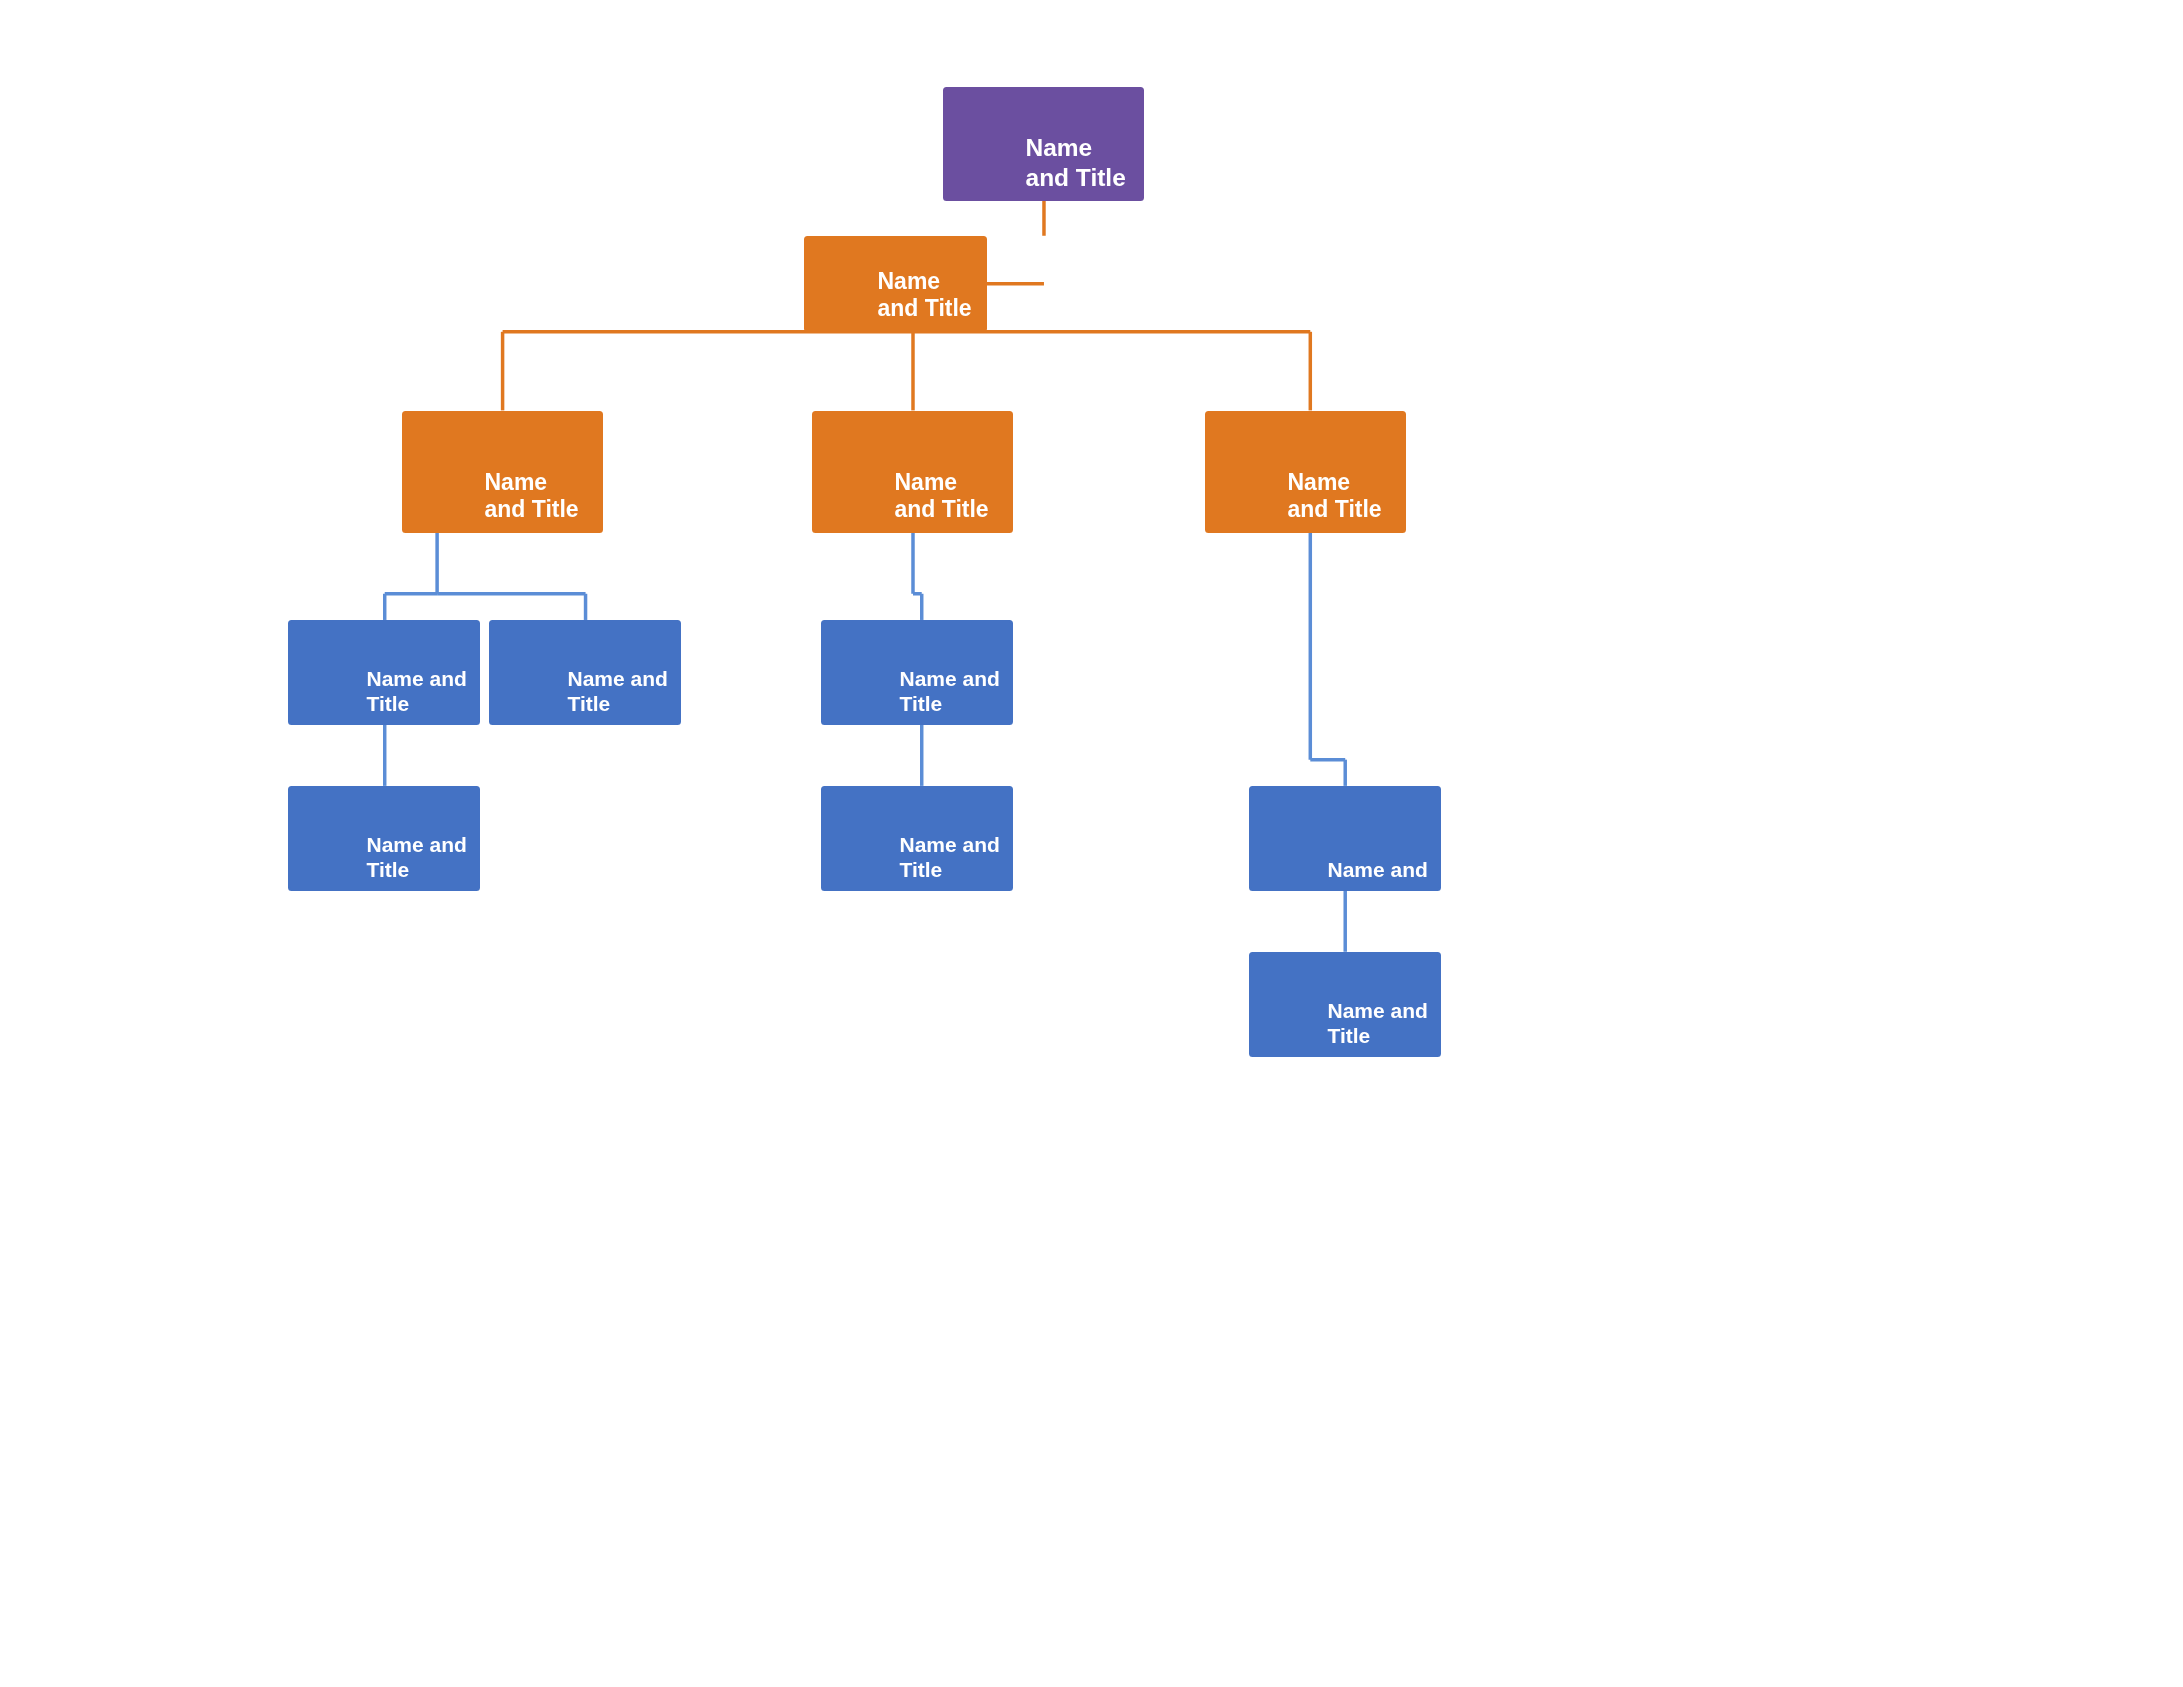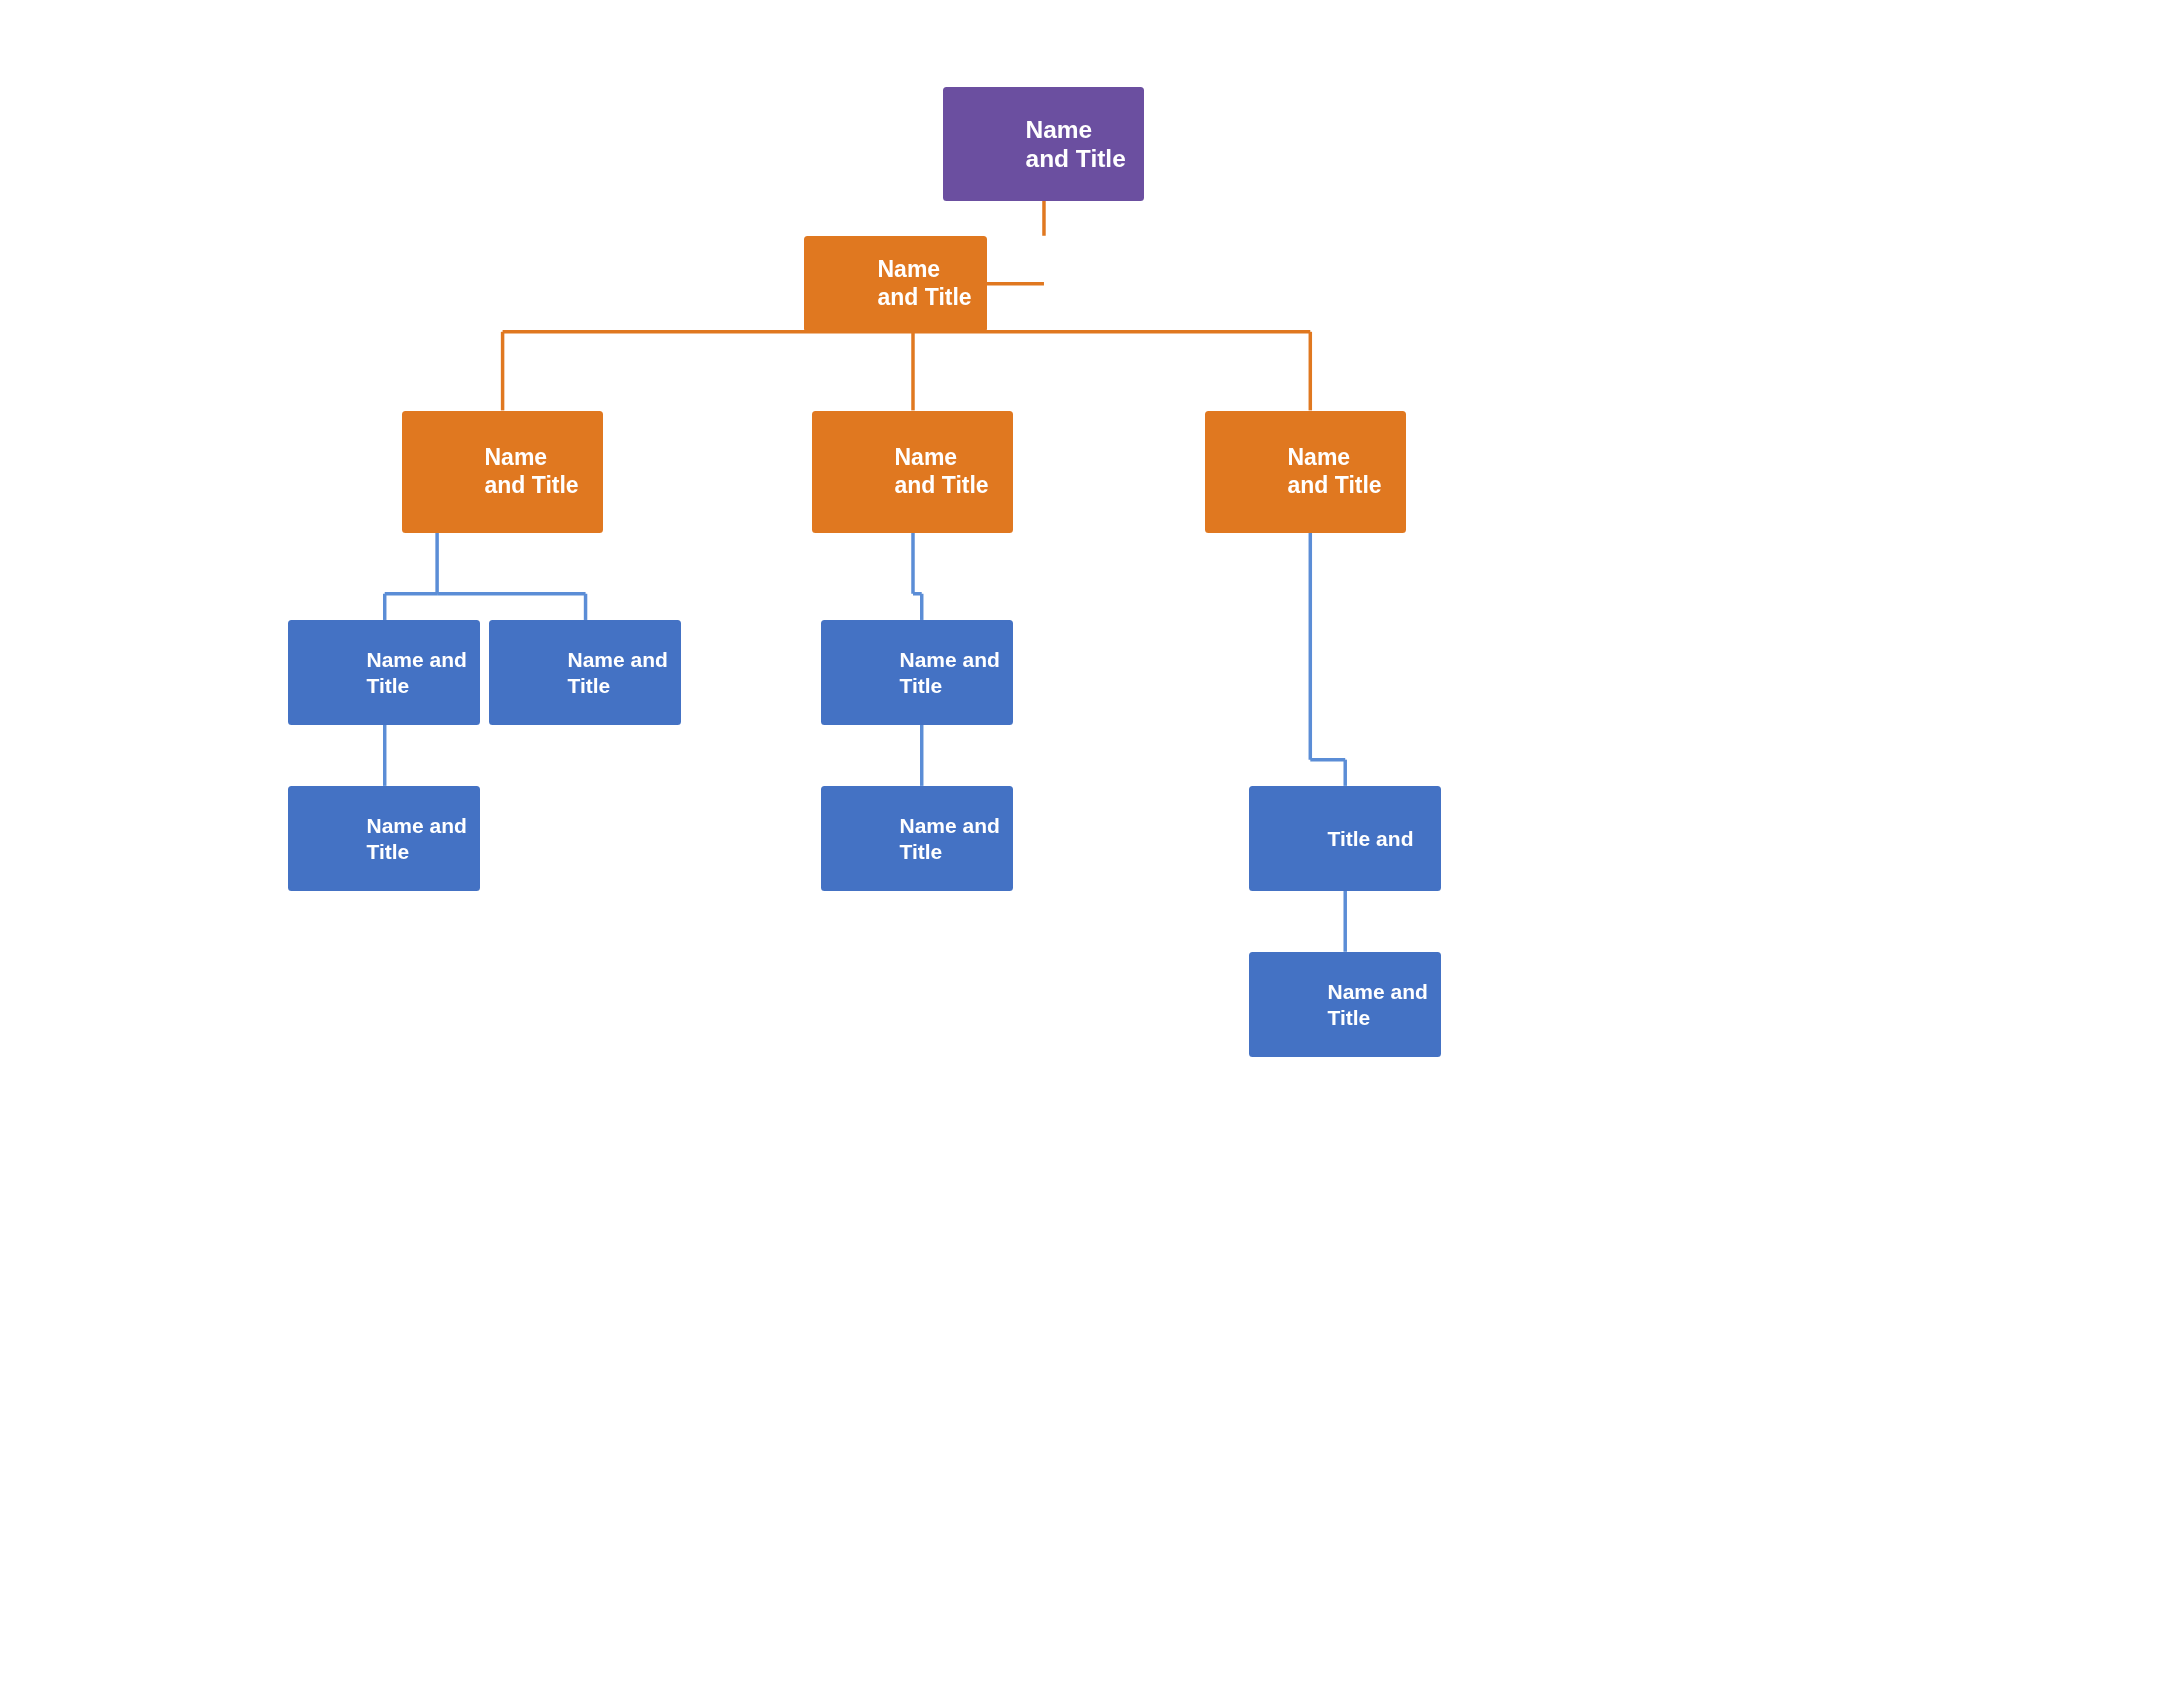--- a/index.html
+++ b/index.html
@@ -25,21 +25,21 @@
       top: 0; left: 0;
       width: 2184px;
       height: 1687px;
       pointer-events: none;
     }
 
     
     .node {
       position: absolute;
       display: flex;
-      align-items: center;
+      align-items: flex-end;
       border-radius: 3.5px;
       overflow: hidden;
     }
 
     .node-avatar {
       flex-shrink: 0;
     }
 
     .node-text {
       display: flex;
@@ -209,21 +209,21 @@
     <div class="node-text">Name and Title</div>
   </div>
 
   <div class="node node-l3" style="left:821px; top:786px;">
     <div class="node-avatar avatar-lightgreen"></div>
     <div class="node-text">Name and Title</div>
   </div>
 
   <div class="node node-l3" style="left:1249px; top:786px;">
     <div class="node-avatar avatar-lightyellow"></div>
-    <div class="node-text">Title and</div>
+    <div class="node-text">Name and</div>
   </div>
 
   <div class="node node-l3" style="left:1249px; top:952px;">
     <div class="node-avatar avatar-lightyellow"></div>
     <div class="node-text">Name and Title</div>
   </div>
 
 </div>
 
 

